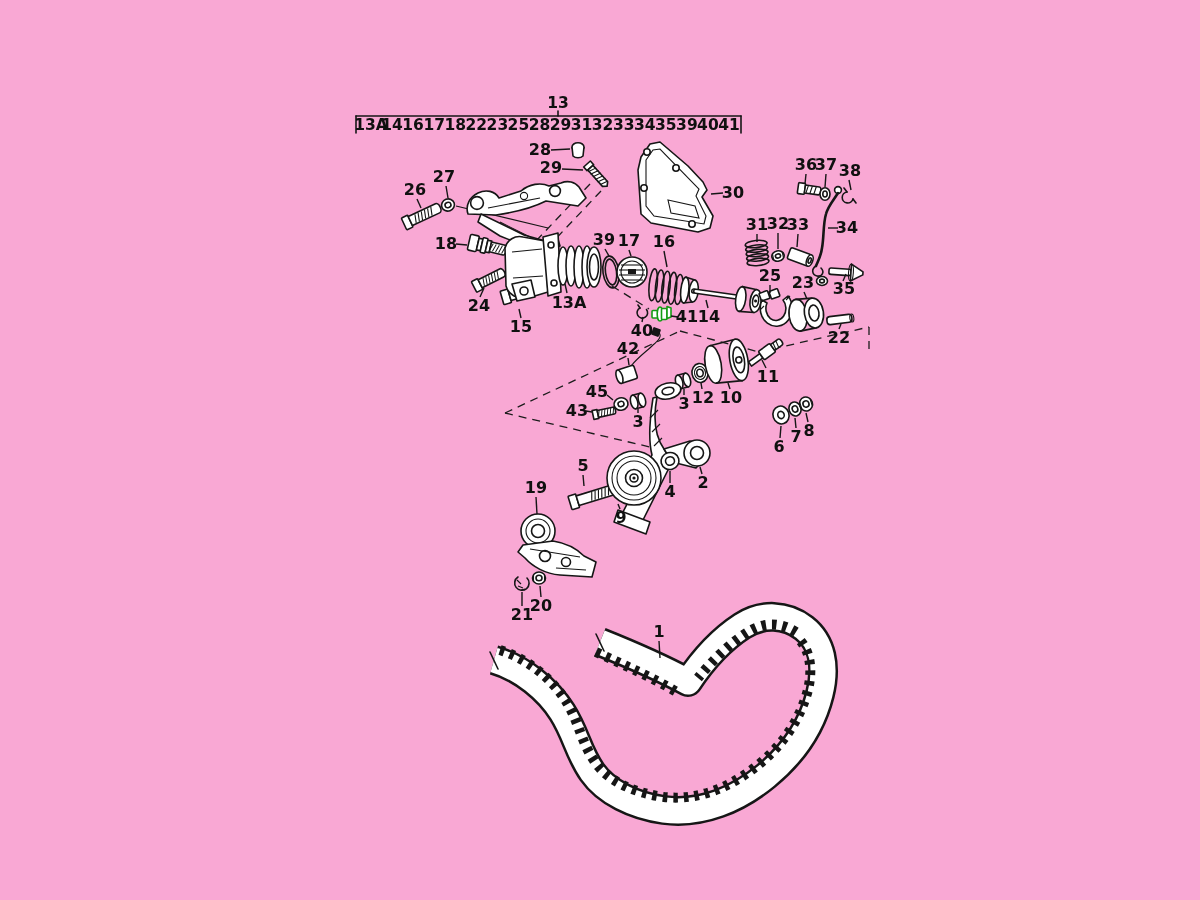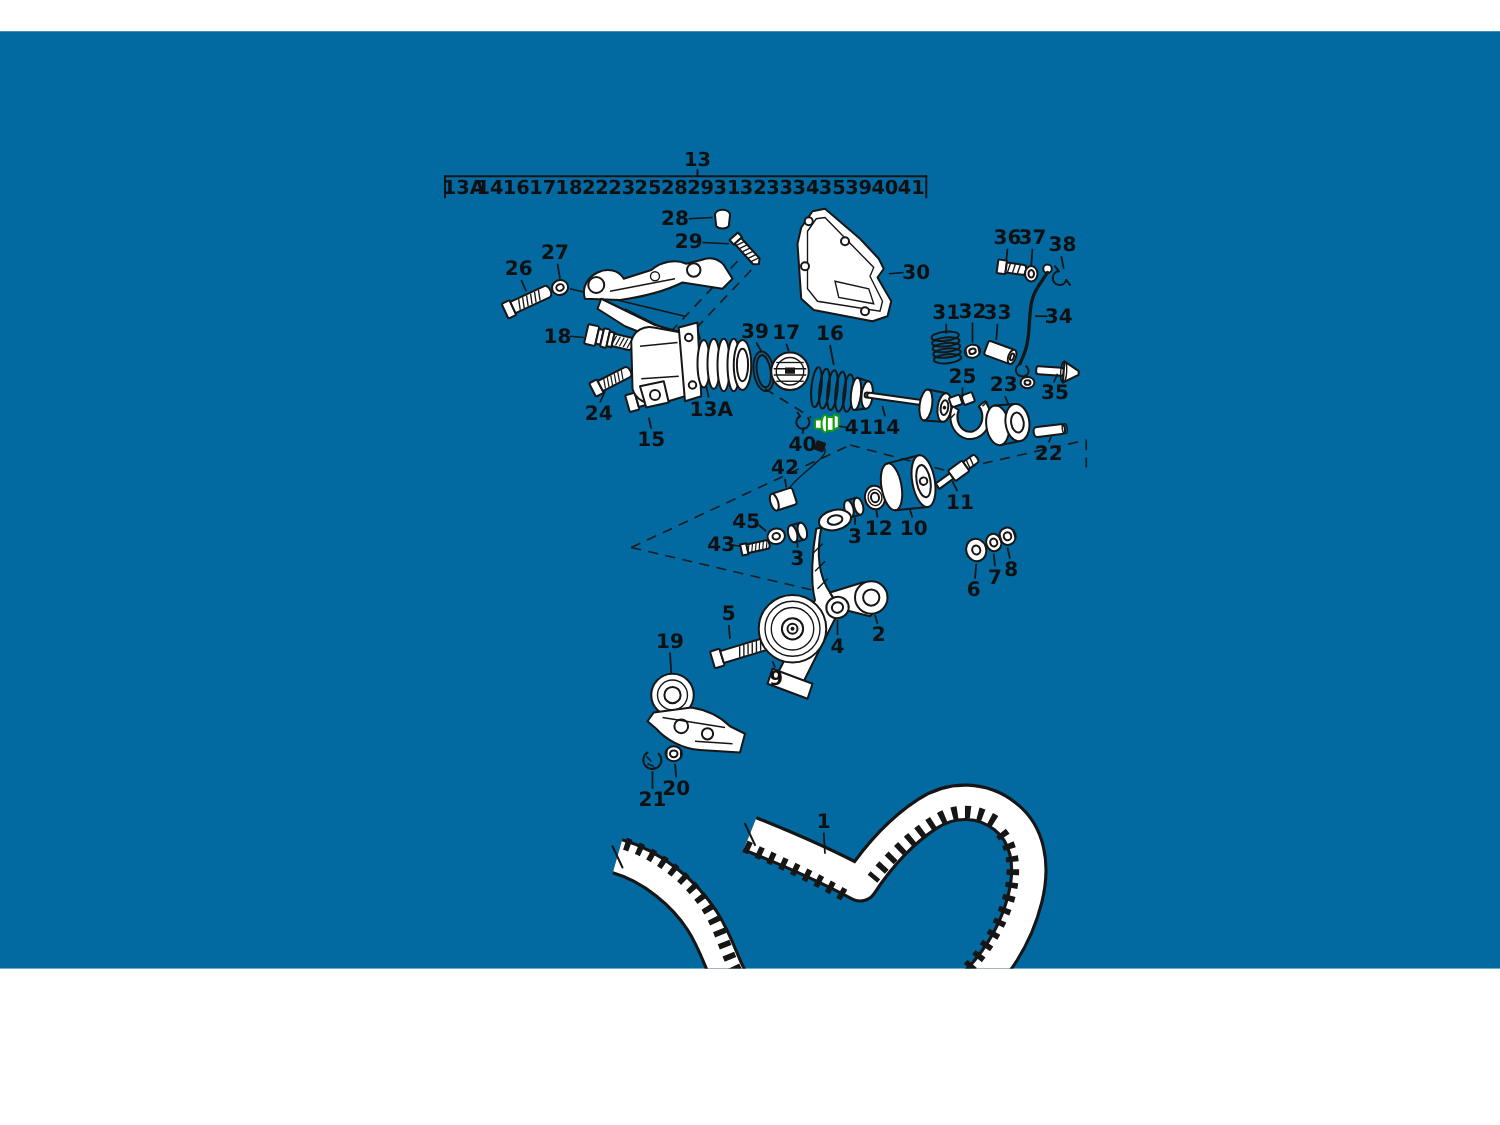--- a/index.html
+++ b/index.html
@@ -1,17 +1,17 @@
 <!DOCTYPE html>
 <html><head>
 <meta charset="utf-8">
 <style>
   html,body{margin:0;padding:0;background:#fff;}
-  .stage{position:relative;width:1200px;height:750px;background:#0369a1;overflow:hidden;
-         font-family:"DejaVu Sans","Liberation Sans",sans-serif;margin-top:25px;}
+  .stage{position:relative;width:1200px;height:900px;background:#f9a8d4;overflow:hidden;
+         font-family:"DejaVu Sans","Liberation Sans",sans-serif;}
   svg{display:block;}
   .ln{stroke:#161616;stroke-width:1.6;fill:none;stroke-linecap:round;stroke-linejoin:round;}
   .fw{stroke:#161616;stroke-width:1.6;fill:#ffffff;stroke-linejoin:round;}
   .thin{stroke:#161616;stroke-width:1.1;fill:none;}
   .dash{stroke:#1c1c1c;stroke-width:1.3;fill:none;stroke-dasharray:8 6;}
   .plabel{font:bold 16px "DejaVu Sans","Liberation Sans",sans-serif;fill:#101010;text-anchor:middle;}
   .hnum{font:bold 15.5px "DejaVu Sans","Liberation Sans",sans-serif;fill:#101010;text-anchor:middle;}
   .leader{stroke:#161616;stroke-width:1.4;fill:none;}
   .green .fw,.green .ln{stroke:#149c14;}
 </style>

